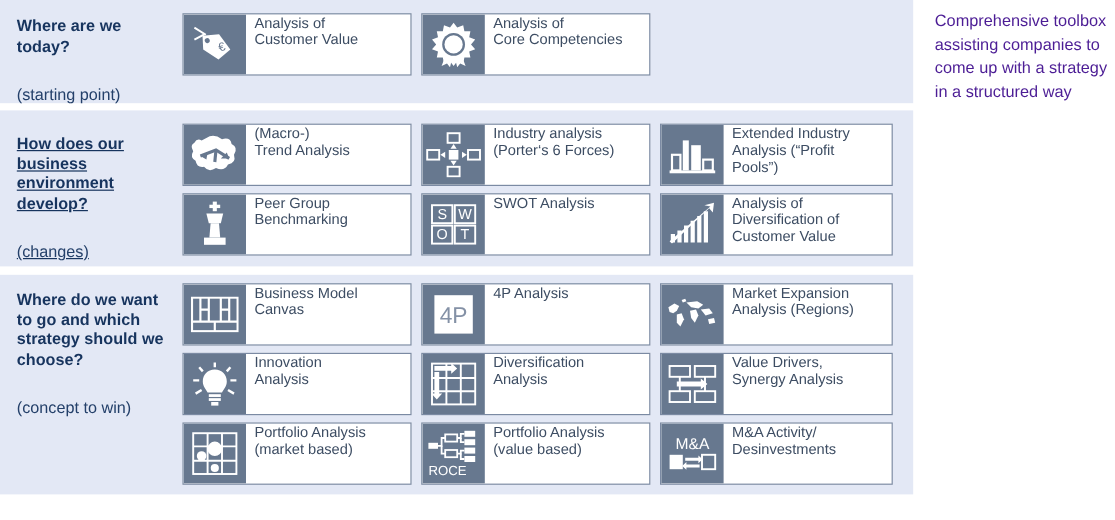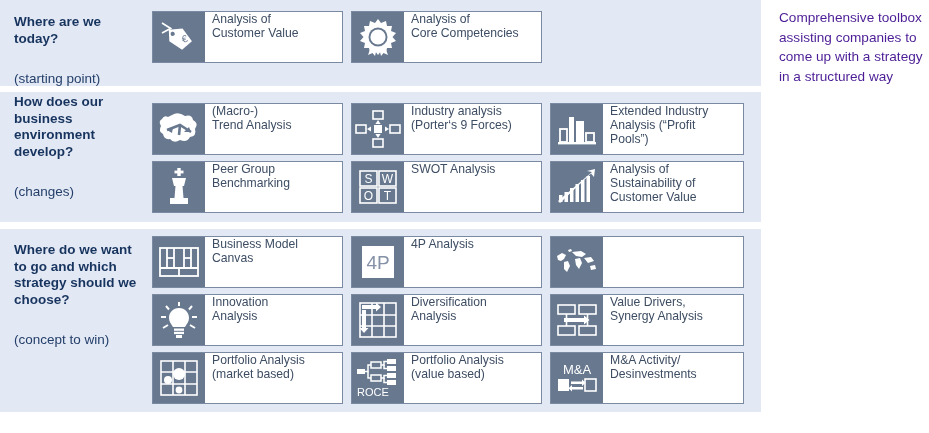--- a/index.html
+++ b/index.html
@@ -34,21 +34,21 @@
     line-height:16.5px;
     font-weight:bold;
   }
   .band-label .sub{
     font-weight:normal;
     color:#24406a;
     display:block;
     margin-top:24px;
   }
   .band-1 .band-label{top:14px;}
-  .band-2 .band-label{top:2px;}
+  .band-2 .band-label{top:20px;text-decoration:underline;}
   .band-3 .band-label{top:13px;}
 
   
   .tile{
     position:absolute;
     height:52px;
     background:#ffffff;
     border:1px solid #7b8aa3;
     box-sizing:border-box;
     display:flex;
@@ -186,21 +186,21 @@
             <rect x="35" y="15" width="10" height="8" class="st" stroke-width="1.6"></rect>
             <path class="wh" d="M23 10 L25.6 14 L20.4 14 Z"></path>
             <path class="wh" d="M23 28 L25.6 24 L20.4 24 Z"></path>
             <path class="wh" d="M12 19 L16 16.4 L16 21.6 Z"></path>
             <path class="wh" d="M34 19 L30 16.4 L30 21.6 Z"></path>
           </svg>
         </div>
         <div class="lbl">
           <div>
             <span>Industry analysis</span>
-            <span>(Porter‘s 9 Forces)</span>
+            <span>(Porter‘s 6 Forces)</span>
           </div>
         </div>
       </div>
 
       <div class="tile c3 r2">
         <div class="ico">
           <svg width="42" height="36" viewBox="0 0 42 36">
             <rect x="4" y="18" width="7" height="13" class="st" stroke-width="1.8"></rect>
             <rect x="13" y="6" width="5" height="25" class="wh"></rect>
             <rect x="20" y="10" width="8" height="21" class="wh"></rect>
@@ -263,21 +263,21 @@
             <path class="wh" d="M14 34 L14 20 L17.5 20 L17.5 34 Z"></path>
             <path class="wh" d="M19.5 34 L19.5 16 L23 16 L23 34 Z"></path>
             <path class="wh" d="M25 34 L25 12 L28.5 12 L28.5 34 Z"></path>
             <path class="wh" d="M30.5 34 L30.5 8 L34 8 L34 34 Z"></path>
             <path class="wh" d="M2 33 L36 4 L31 3 L39 1 L38 9 L35 5.5 L4 35 Z"></path>
           </svg>
         </div>
         <div class="lbl">
           <div>
             <span>Analysis of</span>
-            <span>Sustainability of</span>
+            <span>Diversification of</span>
             <span>Customer Value</span>
           </div>
         </div>
       </div>
     </div>
 
     <div class="band band-3">
       <div class="band-label">
         <span>Where do we want to go and which strategy should we choose?</span>
         <span class="sub">(concept to win)</span>
@@ -323,20 +323,26 @@
         <div class="ico">
           <svg width="44" height="28" viewBox="0 0 44 28">
             <path class="wh" d="M2 8 L7 5 L11 7 L9 11 L6 13 L3 12 Z"></path>
             <path class="wh" d="M9 14 L13 13 L15 18 L12 24 L9 21 Z"></path>
             <path class="wh" d="M17 4 L26 3 L31 6 L27 9 L21 8 Z"></path>
             <path class="wh" d="M20 11 L25 10 L27 15 L24 21 L21 17 Z"></path>
             <path class="wh" d="M29 10 L36 9 L39 13 L33 15 Z"></path>
             <path class="wh" d="M35 18 L40 17 L41 21 L36 22 Z"></path>
             <path class="wh" d="M13 2 L16 1 L17 3 L14 4 Z"></path>
           </svg>
+        </div>
+        <div class="lbl">
+          <div>
+            <span>Market Expansion</span>
+            <span>Analysis (Regions)</span>
+          </div>
         </div>
       </div>
 
       <div class="tile c1 rB">
         <div class="ico">
           <svg width="40" height="38" viewBox="0 0 40 38">
             <path class="wh" d="M20 7 C14 7 10 11.5 10 17 C10 21 12.5 23.5 14 26 L26 26 C27.5 23.5 30 21 30 17 C30 11.5 26 7 20 7 Z"></path>
             <rect x="15" y="27.5" width="10" height="2.3" class="wh"></rect>
             <rect x="15" y="30.8" width="10" height="2.3" class="wh"></rect>
             <rect x="17" y="34" width="6" height="3" class="wh"></rect>

